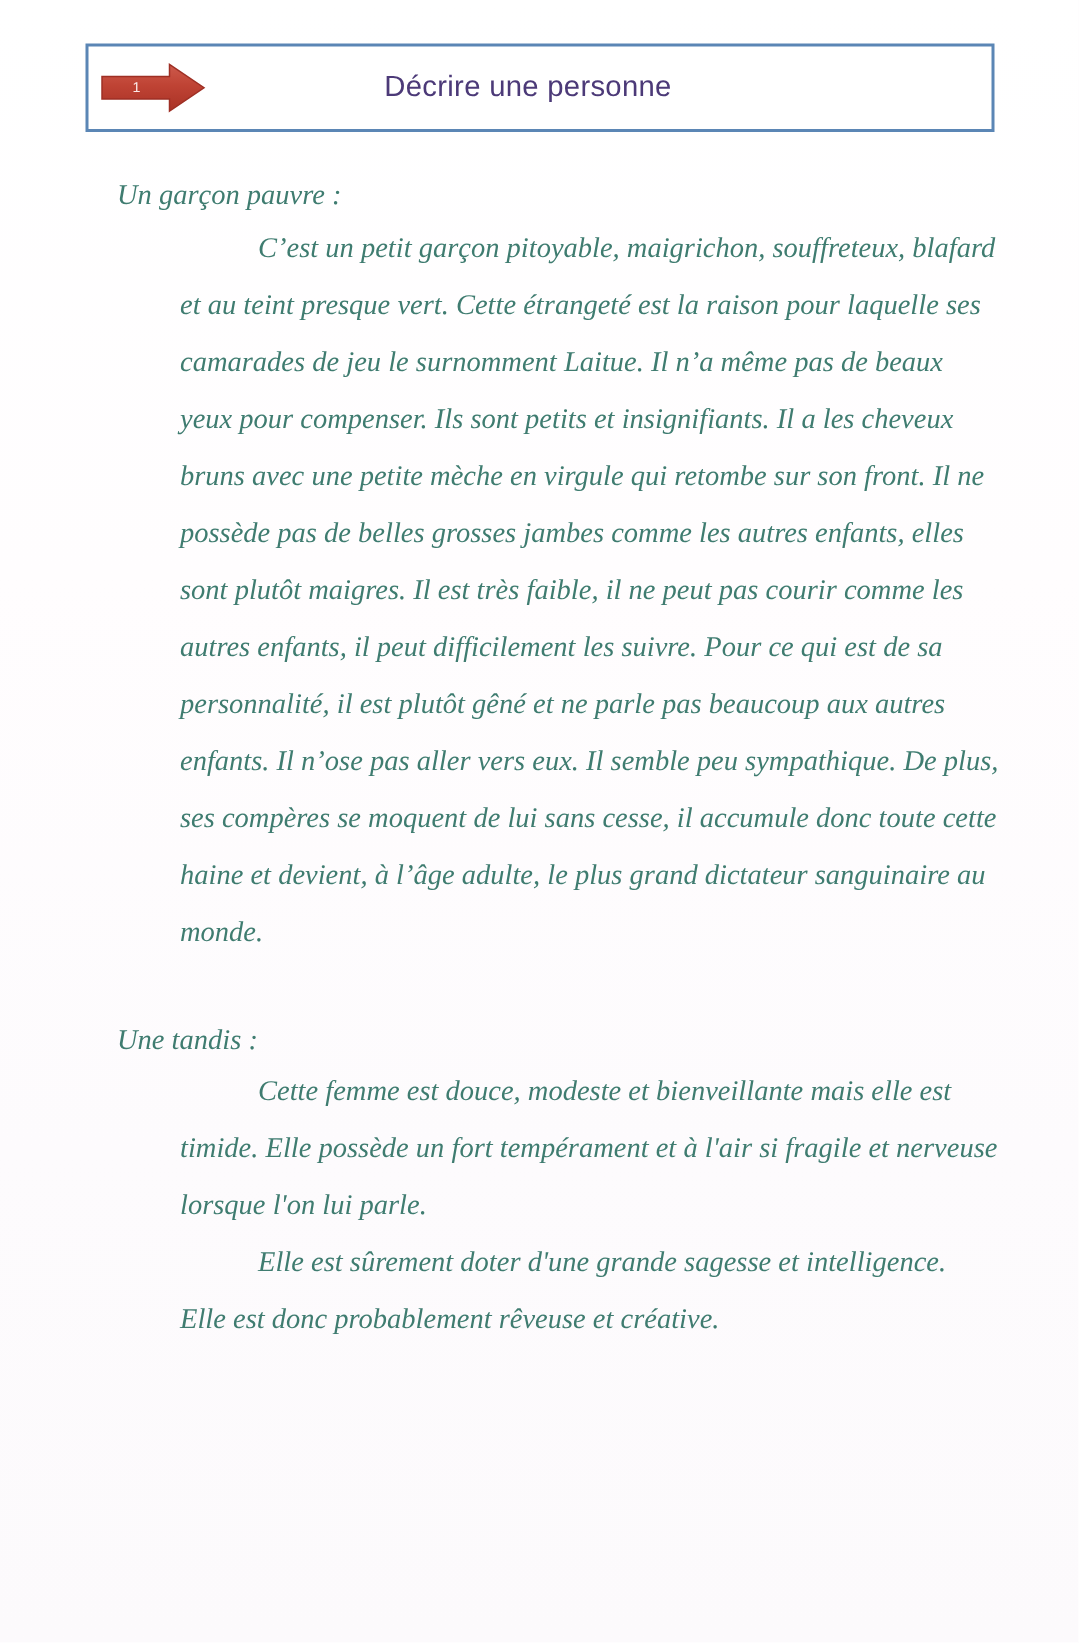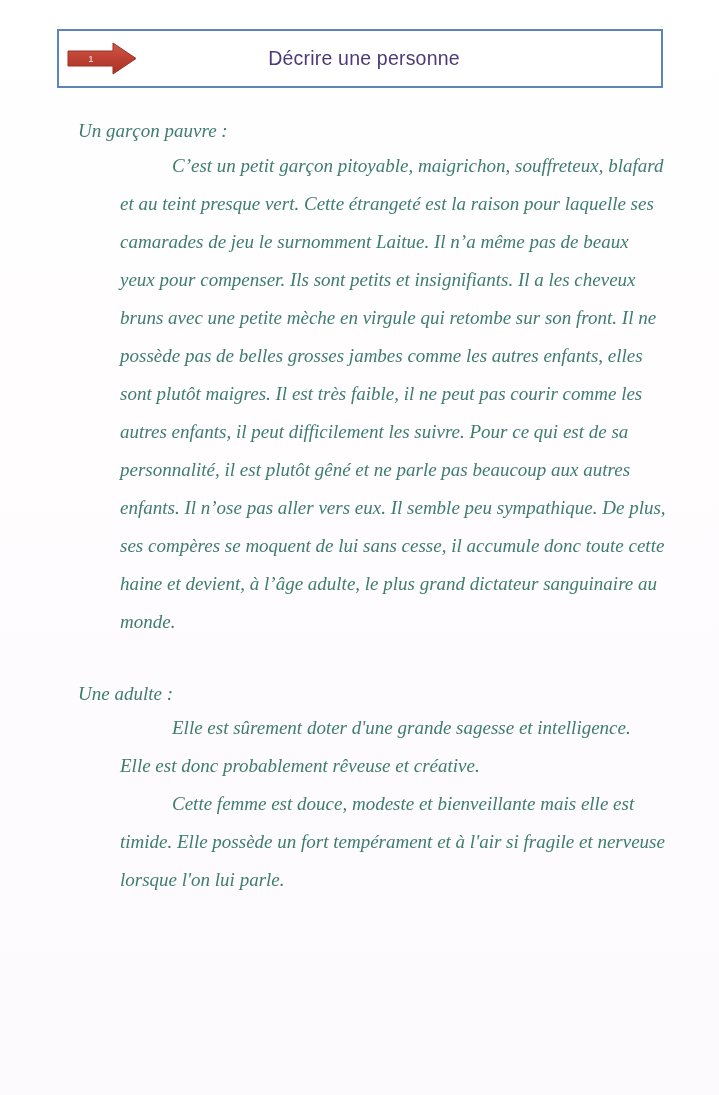--- a/index.html
+++ b/index.html
@@ -58,21 +58,20 @@
     height: 100%;
     display: flex;
     align-items: center;
     justify-content: center;
     font-family: "Liberation Sans", sans-serif;
     font-size: 19.5px;
     letter-spacing: 0.2px;
     color: #4c3a78;
     padding-right: 16px;
     box-sizing: border-box;
-    margin-left: 12px;
   }
 
   
   .arrow-badge {
     position: absolute;
     left: 10px;
     top: 12px;
     width: 71px;
     height: 35px;
   }
@@ -187,19 +186,19 @@
   <div class="doc-body">
 
     <div class="section">
       <div class="section-head">Un garçon pauvre :</div>
       <div class="para-block indent-first">C’est un petit garçon pitoyable, maigrichon, souffreteux, blafard et au teint presque vert. Cette étrangeté est la raison pour laquelle ses camarades de jeu le surnomment Laitue. Il n’a même pas de beaux yeux pour compenser. Ils sont petits et insignifiants. Il a les cheveux bruns avec une petite mèche en virgule qui retombe sur son front. Il ne possède pas de belles grosses jambes comme les autres enfants, elles sont plutôt maigres. Il est très faible, il ne peut pas courir comme les autres enfants, il peut difficilement les suivre. Pour ce qui est de sa personnalité, il est plutôt gêné et ne parle pas beaucoup aux autres enfants. Il n’ose pas aller vers eux. Il semble peu sympathique. De plus, ses compères se moquent de lui sans cesse, il accumule donc toute cette haine et devient, à l’âge adulte, le plus grand dictateur sanguinaire au monde.</div>
     </div>
 
     <div class="section-gap"></div>
 
     <div class="section">
-      <div class="section-head">Une adulte :</div>
+      <div class="section-head">Une tandis :</div>
+      <div class="para-block indent-first">Cette femme est douce, modeste et bienveillante mais elle est timide. Elle possède un fort tempérament et à l'air si fragile et nerveuse lorsque l'on lui parle.</div>
       <div class="para-block indent-first">Elle est sûrement doter d'une grande sagesse et intelligence. Elle est donc probablement rêveuse et créative.</div>
-      <div class="para-block indent-first">Cette femme est douce, modeste et bienveillante mais elle est timide. Elle possède un fort tempérament et à l'air si fragile et nerveuse lorsque l'on lui parle.</div>
     </div>
 
   </div>
 </div>
 
 </body></html>

